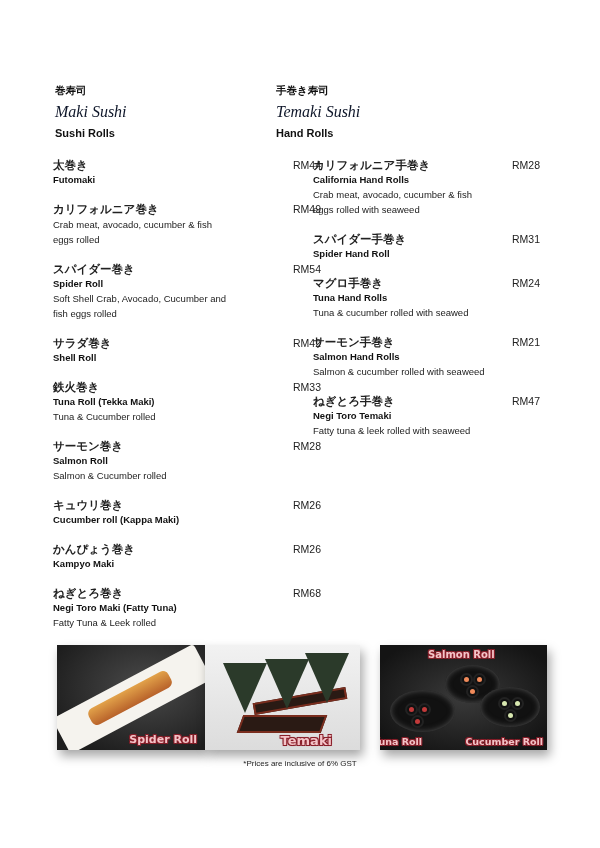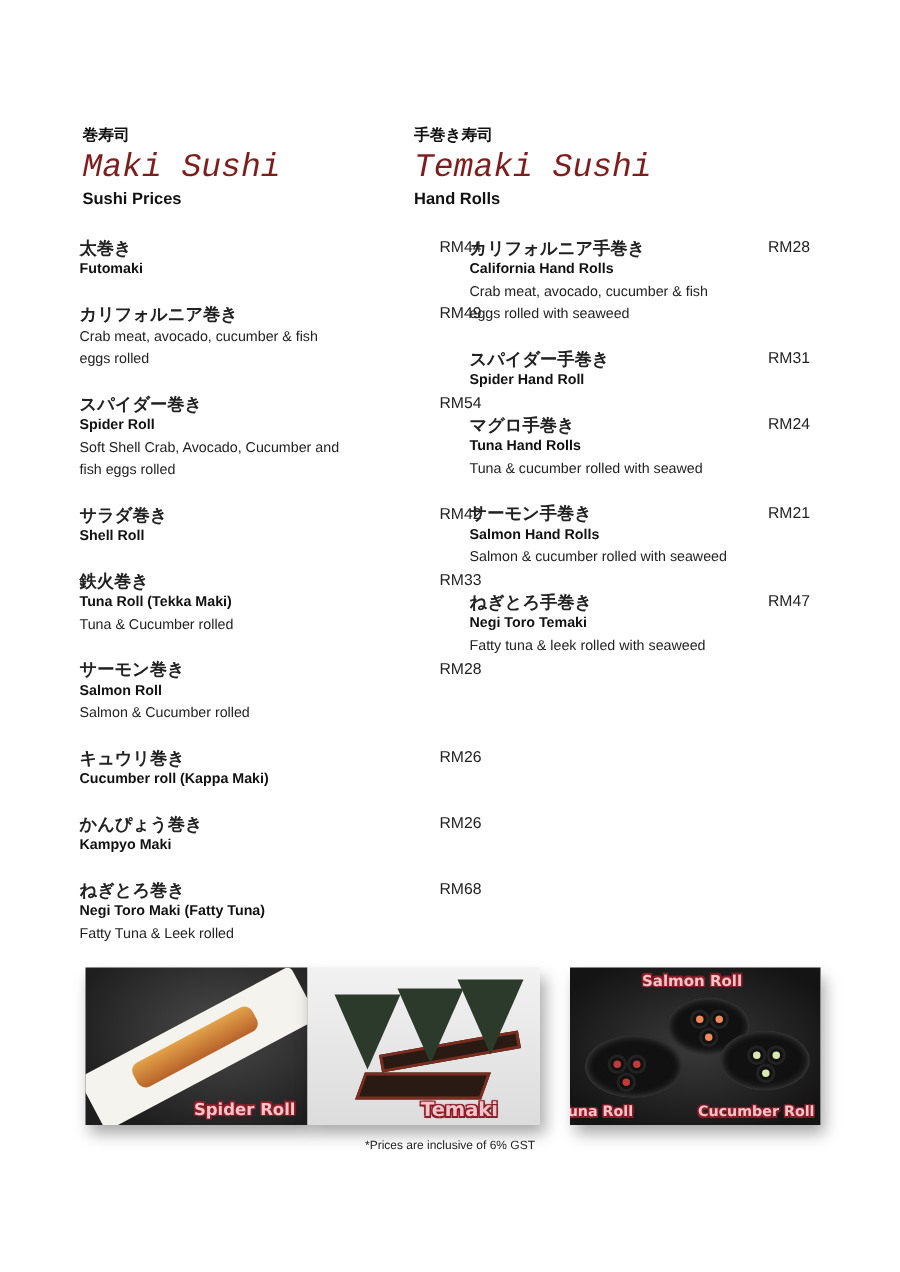--- a/index.html
+++ b/index.html
@@ -2,21 +2,21 @@
 <html><head>
 <meta charset="utf-8">
 <style>
   html, body { margin: 0; padding: 0; }
   body {
     width: 600px; height: 848px; background: #ffffff; position: relative; overflow: hidden;
     font-family: "Liberation Sans", "DejaVu Sans", sans-serif; color: #111;
   }
   .col-head { position: absolute; top: 83px; width: 200px; }
   .col-head .jp { font-size: 10.5px; font-family: "DejaVu Sans", sans-serif; font-weight: bold; line-height: 14px; }
-  .col-head .script { font-family: Liberation Mono, monospace; font-style: italic; font-size: 22px; color: #7f1d1d; line-height: 26px; margin-top: 2px; }
+  .col-head .script { font-family: Liberation Serif, serif; font-style: italic; font-size: 16px; color: #0f172a; line-height: 26px; margin-top: 2px; }
   .col-head .en { font-size: 11px; font-weight: bold; line-height: 14px; margin-top: 1px; }
 
   .menu-col { position: absolute; top: 157px; }
   .item { position: relative; margin-bottom: 14px; }
   .item .jp-name { font-family: "DejaVu Sans", sans-serif; font-size: 11.5px; line-height: 16px; font-weight: bold; color: #222; }
   .item .price { position: absolute; top: 0; font-size: 10.5px; line-height: 16px; color: #222; }
   .item .en-name { font-size: 9.5px; font-weight: bold; line-height: 14px; }
   .item .desc { font-size: 9.5px; line-height: 15px; color: #222; white-space: pre-line; }
 
   #left-col { left: 53px; width: 253px; }
@@ -49,21 +49,21 @@
   .piece.cuc::after { background: #d8e8b0; }
 
   .footnote { position: absolute; top: 759px; left: 0; width: 600px; text-align: center; font-size: 8px; color: #222; }
 </style>
 </head>
 <body>
 
 <div class="col-head" style="left:55px;">
   <div class="jp">巻寿司</div>
   <div class="script">Maki Sushi</div>
-  <div class="en">Sushi Prices</div>
+  <div class="en">Sushi Rolls</div>
 </div>
 
 <div class="col-head" style="left:276px;">
   <div class="jp">手巻き寿司</div>
   <div class="script">Temaki Sushi</div>
   <div class="en">Hand Rolls</div>
 </div>
 
 <div class="menu-col" id="left-col">
   <div class="item">

